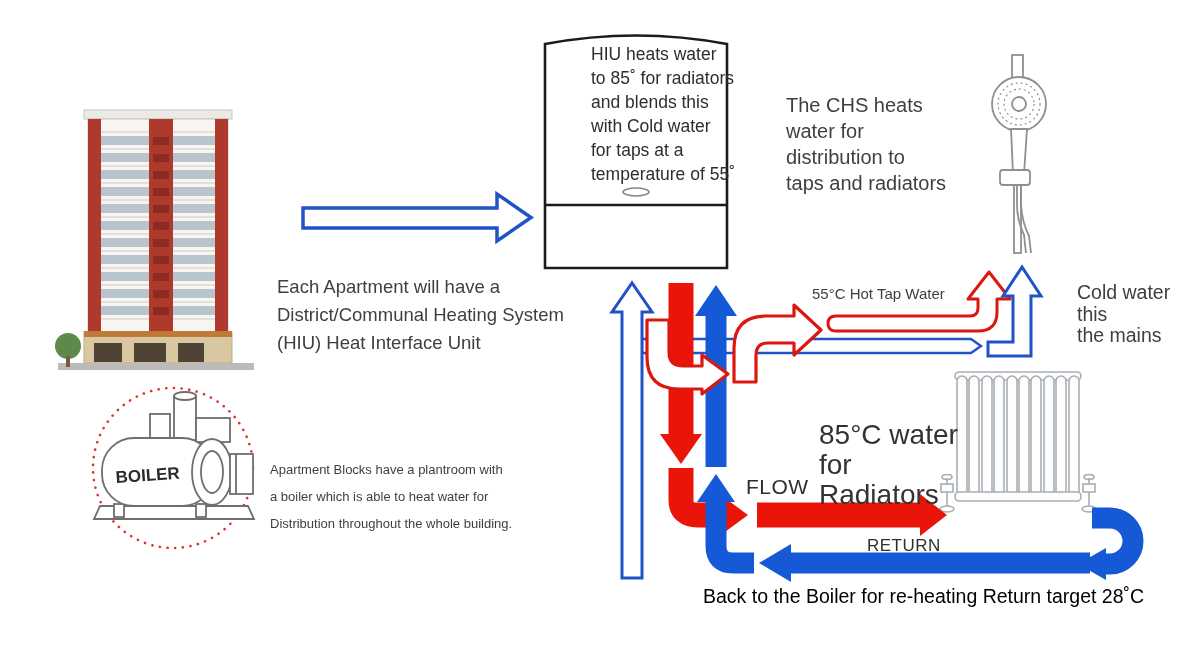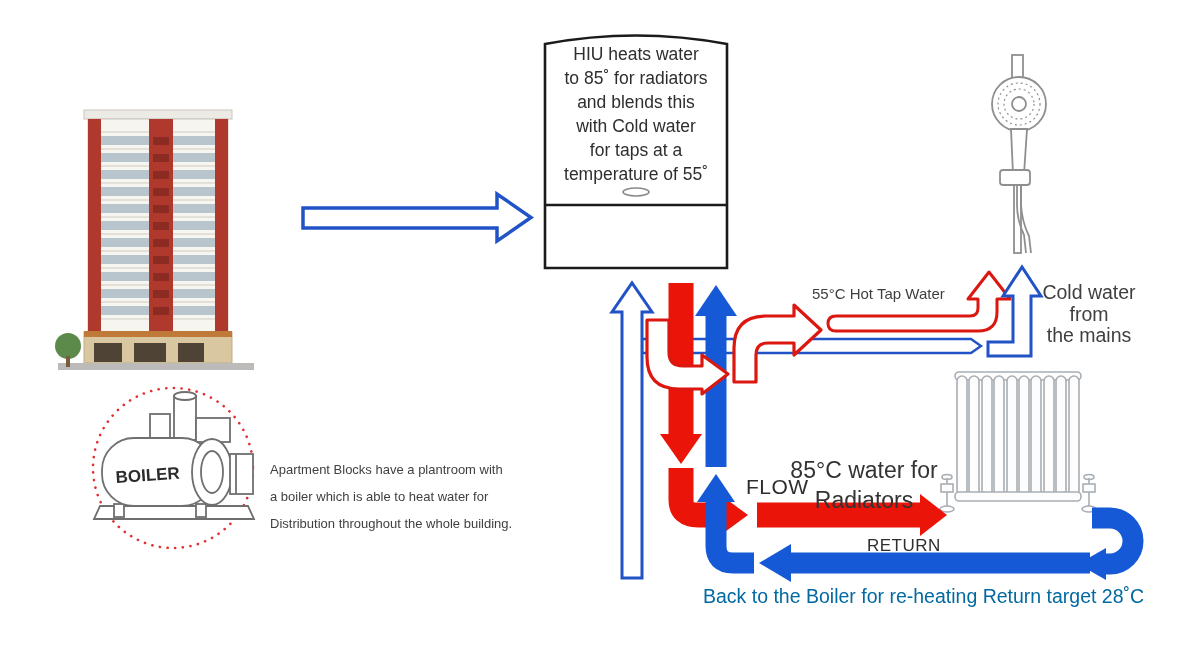--- a/index.html
+++ b/index.html
@@ -1,30 +1,30 @@
 <!DOCTYPE html>
 <html><head>
 <meta charset="utf-8">
 <style>
   html,body{margin:0;padding:0;background:#fff;}
   .stage{position:relative;width:1200px;height:656px;background:#fff;overflow:hidden;
          font-family:"Liberation Sans",sans-serif;}
   .stage svg{position:absolute;left:0;top:0;}
   .lbl{position:absolute;color:#3f3f3f;white-space:pre-line;z-index:5;}
-  .c{text-align:center;}
+  .c{text-align:left;padding-left:44px;}
   #hiu-text{left:547px;top:42px;width:178px;font-size:17.5px;line-height:24px;color:#2e2e2e;}
   #chs-text{left:742px;top:92px;width:170px;font-size:20px;line-height:26px;}
   #apartment-note{left:277px;top:273px;width:330px;font-size:18.5px;line-height:28px;}
   #plantroom-note{left:270px;top:456px;width:370px;font-size:13px;line-height:27px;}
   #hot-tap{left:812px;top:285px;font-size:15px;white-space:nowrap;}
   #cold-mains{left:1033px;top:282px;width:112px;font-size:19.5px;line-height:21.5px;}
-  #rad-temp{left:775px;top:455px;width:178px;font-size:23px;line-height:30px;color:#333;}
+  #rad-temp{left:775px;top:420px;width:178px;font-size:28px;line-height:30px;color:#333;}
   #flow{left:746px;top:475px;font-size:21px;letter-spacing:.5px;color:#2e2e2e;}
   #return{left:867px;top:536px;font-size:17px;letter-spacing:.5px;color:#2e2e2e;text-align:right;}
-  #back-boiler{left:703px;top:585px;font-size:19.5px;color:#0369a1;white-space:nowrap;}
+  #back-boiler{left:703px;top:585px;font-size:19.5px;color:#000000;white-space:nowrap;}
 </style>
 </head>
 <body>
 
 <div class="stage">
 
 <svg width="1200" height="656" viewBox="0 0 1200 656">
 
   <g>
     <rect x="84" y="110" width="148" height="9" fill="#eceae4" stroke="#c9c6c0"></rect>
@@ -147,26 +147,33 @@
     </g>
   </g>
 </svg>
 
 <div class="lbl c" id="hiu-text">HIU heats water
 to 85˚ for radiators
 and blends this
 with Cold water
 for taps at a
 temperature of 55˚</div>
+<div class="lbl c" id="chs-text">The CHS heats
+water for
+distribution to
+taps and radiators</div>
+<div class="lbl" id="apartment-note">Each Apartment will have a
+District/Communal Heating System
+(HIU) Heat Interface Unit</div>
 <div class="lbl" id="plantroom-note">Apartment Blocks have a plantroom with
 a boiler which is able to heat water for
 Distribution throughout the whole building.</div>
 <div class="lbl" id="hot-tap">55°C Hot Tap Water</div>
 <div class="lbl c" id="cold-mains">Cold water
-from
+this
 the mains</div>
 <div class="lbl c" id="rad-temp">85°C water for
 Radiators</div>
 <div class="lbl" id="flow">FLOW</div>
 <div class="lbl" id="return">RETURN</div>
 <div class="lbl" id="back-boiler">Back to the Boiler for re-heating Return target 28˚C</div>
 
 </div>
 
 </body></html>

